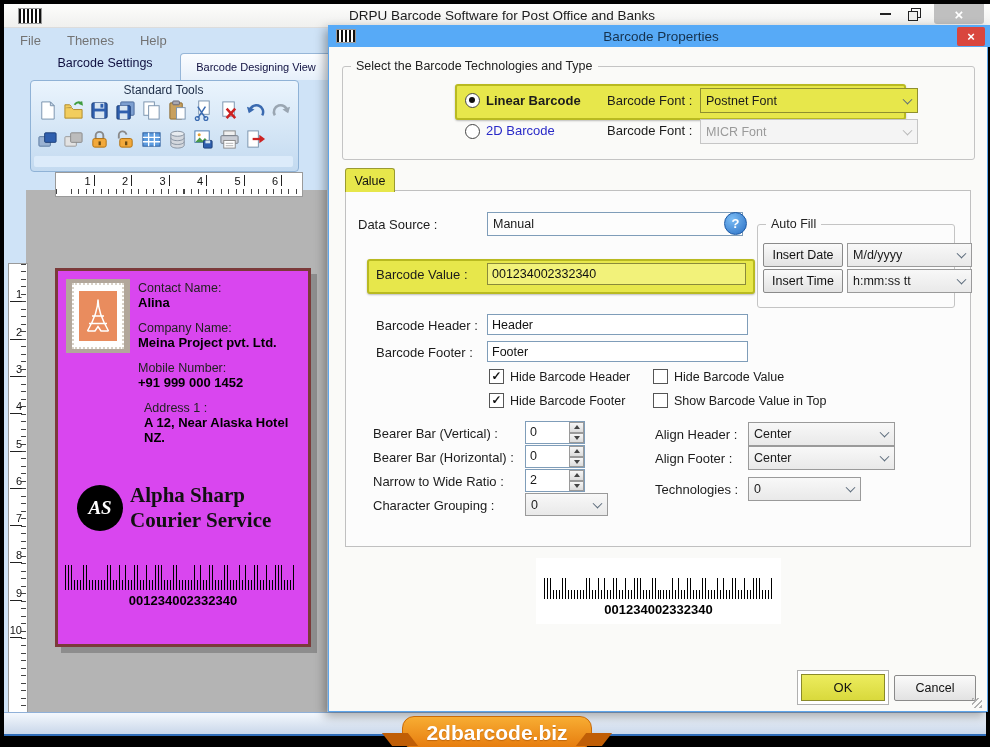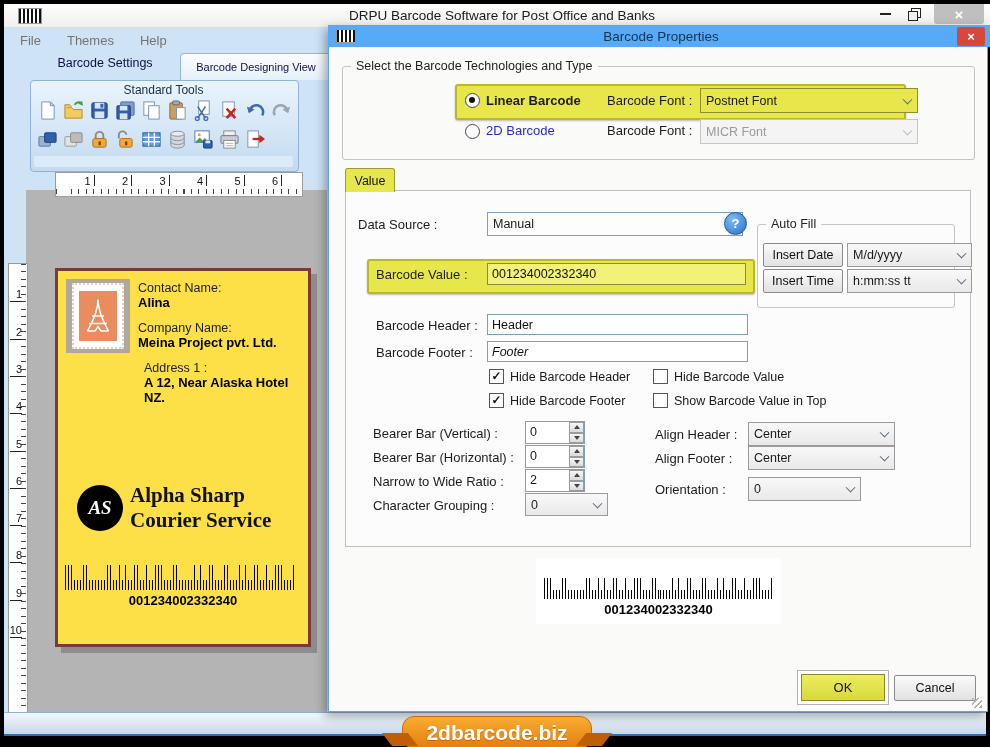--- a/index.html
+++ b/index.html
@@ -45,21 +45,21 @@
   #hruler .maj{position:absolute;top:2px;width:1px;height:11px;background:#222}
   #hruler .minor{position:absolute;left:0;right:0;bottom:2px;height:5px;
       background:repeating-linear-gradient(90deg,#444 0 1px,transparent 1px 7.5px)}
   #vruler{left:8px;top:263px;width:18px;height:449px;background:#fff;border:1px solid #9a9a9a}
   #vruler .num{position:absolute;left:0;width:13px;text-align:right;font-size:11px;color:#111}
   #vruler .maj{position:absolute;left:1px;width:12px;height:1px;background:#222}
   #vruler .minor{position:absolute;top:0;bottom:0;right:1px;width:5px;
       background:repeating-linear-gradient(180deg,#444 0 1px,transparent 1px 7.48px)}
 
   
-  #card{left:55px;top:268px;width:250px;height:373px;background:#fde047;border:3px solid #7b3a3a;
+  #card{left:55px;top:268px;width:250px;height:373px;background:#d946ef;border:3px solid #7b3a3a;
         box-shadow:6px 6px 0 #8d8d8d}
   #stamp{position:absolute;left:8px;top:8px;width:64px;height:74px;background:#b2a79b;
          display:flex;align-items:center;justify-content:center}
   #stamp-white{width:48px;height:62px;background:#fff;display:flex;align-items:center;justify-content:center;
          border:2px dotted #d8d2c8}
   #stamp-orange{width:38px;height:50px;background:#e98c5e;display:flex;align-items:center;justify-content:center}
   #stamp-orange svg{width:30px;height:42px}
   #card-fields{position:absolute;left:80px;top:10px;width:162px}
   .card-field{margin-bottom:11px}
   .cf-label{font-size:12.5px;color:#222}
@@ -367,20 +367,24 @@
   <div id="card-fields">
       <div class="card-field">
         <div class="cf-label">Contact Name:</div>
         <div class="cf-value">Alina</div>
       </div>
       <div class="card-field">
         <div class="cf-label">Company Name:</div>
         <div class="cf-value">Meina Project pvt. Ltd.</div>
       </div>
       <div class="card-field">
+        <div class="cf-label">Mobile Number:</div>
+        <div class="cf-value">+91 999 000 1452</div>
+      </div>
+      <div class="card-field">
         <div class="cf-label" style="padding-left: 6px;">Address 1 :</div>
         <div class="cf-value" style="padding-left: 6px;">A 12, Near Alaska Hotel NZ.</div>
       </div>
     </div>
   <div id="logo-circle">AS</div>
   <div id="brand">
     <div>Alpha Sharp</div>
     <div>Courier Service</div>
   </div>
   <div class="bars" id="card-bars">
@@ -523,21 +527,21 @@
   <span class="chev"></span>
 </div>
 
 <div class="hl-row" style="left:367px;top:259px;width:384px;height:31px;z-index:26"></div>
 <span class="lbl" style="left:376px;top:267px;z-index:27">Barcode Value :</span>
 <input class="tinput yellow" style="left: 487px; top: 263px; width: 259px; height: 22px; z-index: 27;" value="001234002332340">
 
 <span class="lbl" style="left:376px;top:318px;z-index:26">Barcode Header :</span>
 <input class="tinput" style="left: 487px; top: 314px; width: 261px; height: 21px; z-index: 26;" value="Header">
 <span class="lbl" style="left:376px;top:345px;z-index:26">Barcode Footer :</span>
-<input class="tinput" style="left: 487px; top: 341px; width: 261px; height: 21px; z-index: 26; font-style: italic;" value="Footer">
+<input class="tinput" style="left: 487px; top: 341px; width: 261px; height: 21px; z-index: 26;" value="Footer">
 
 <div id="cb-grid">
     <div class="cb-item">
       <span class="cbox">✓</span>
       <span>Hide Barcode Header</span>
     </div>
     <div class="cb-item">
       <span class="cbox"></span>
       <span>Hide Barcode Value</span>
     </div>
@@ -596,21 +600,21 @@
 <span class="lbl" style="left:655px;top:427px;z-index:26">Align Header  :</span>
 <div class="combo gray" style="left:748px;top:422px;width:122px;height:22px;z-index:26">
   <span>Center</span>
   <span class="chev"></span>
 </div>
 <span class="lbl" style="left:655px;top:451px;z-index:26">Align Footer :</span>
 <div class="combo gray" style="left:748px;top:446px;width:122px;height:22px;z-index:26">
   <span>Center</span>
   <span class="chev"></span>
 </div>
-<span class="lbl" style="left:655px;top:482px;z-index:26">Orientation :</span>
+<span class="lbl" style="left:655px;top:482px;z-index:26">Technologies :</span>
 <div class="combo gray" style="left:748px;top:477px;width:88px;height:22px;z-index:26">
   <span>0</span>
   <span class="chev"></span>
 </div>
 
 <div class="abs" id="preview-box">
   <div class="bars" id="preview-bars">
       <div class="bar tall"></div>
       <div class="bar tall"></div>
       <div class="bar tall"></div>

